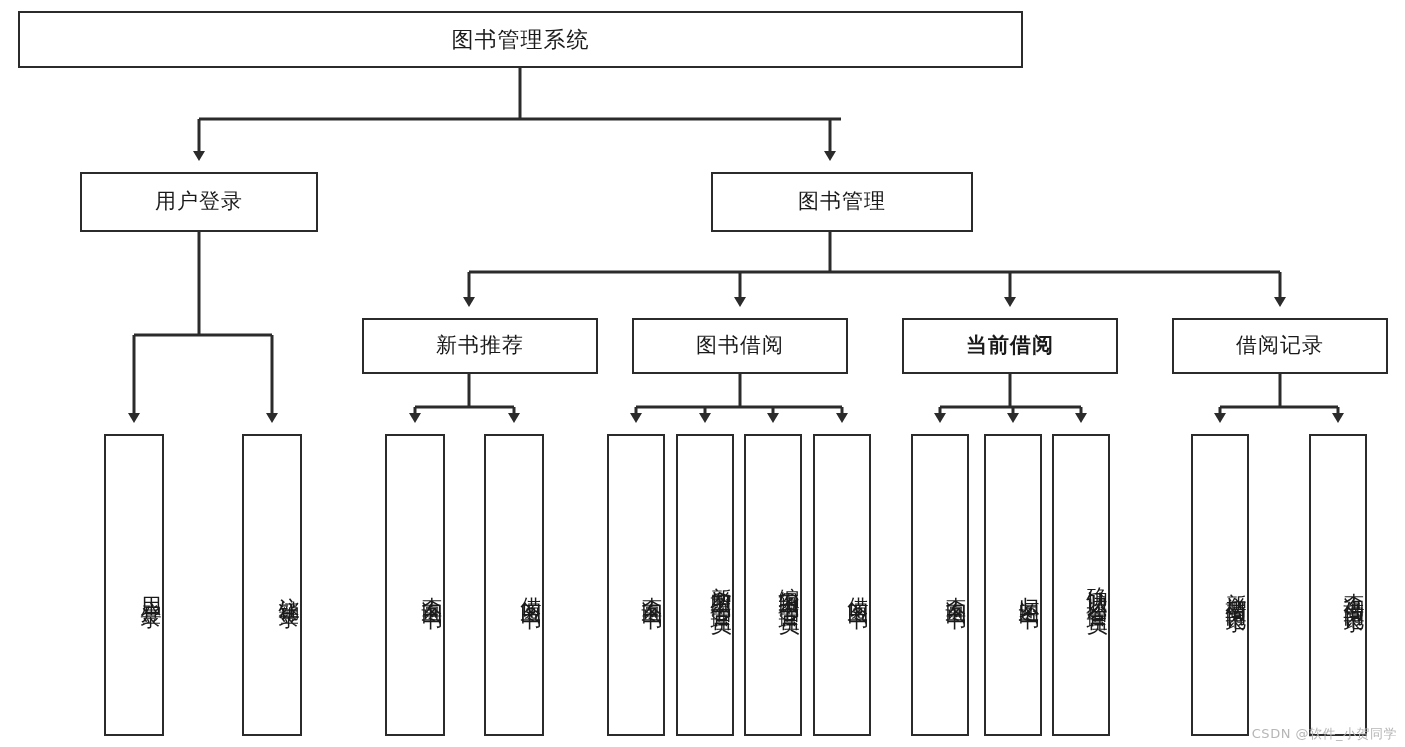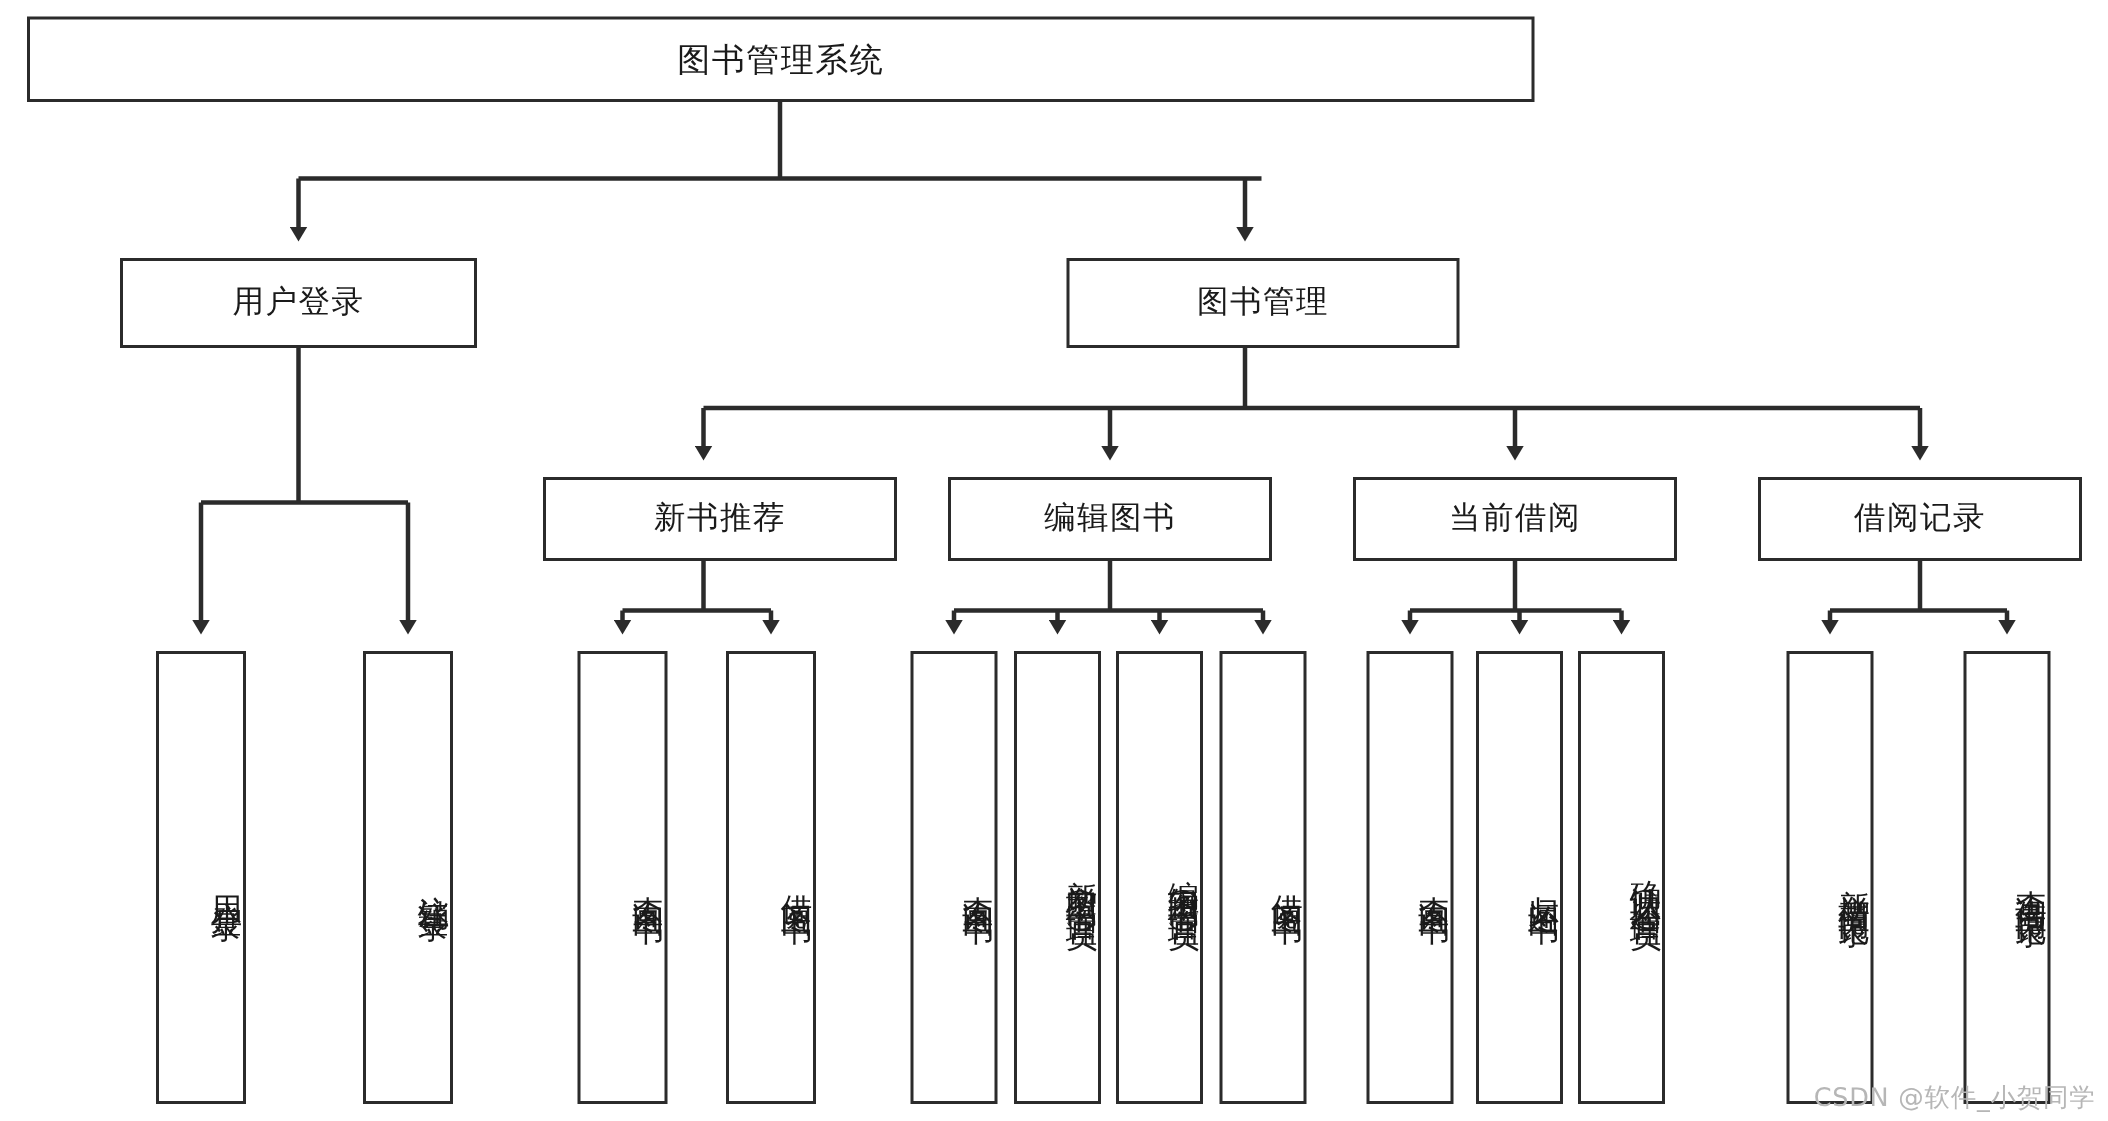--- a/index.html
+++ b/index.html
@@ -56,21 +56,21 @@
     padding-top: 6px;
     white-space: nowrap;
   }
   .node-v.vcenter {
     justify-content: center;
   }
   .watermark {
     position: absolute;
     right: 8px;
     bottom: 4px;
-    font-size: 17px;
+    font-size: 13px;
     color: #b6b6b6;
     z-index: 5;
     white-space: nowrap;
     letter-spacing: 0.5px;
   }
 </style>
 </head>
 <body>
 
 <div id="canvas">
@@ -124,22 +124,22 @@
       <path d="M1338,407 L1338,414" marker-end="url(#arrow)"></path>
     </g>
   </svg>
 
   <div class="node node-root" id="node-root" style="left: 18px; top: 11px; width: 1005px; height: 57px;">图书管理系统</div>
 
   <div class="node node-h" id="node-l2-0" style="left: 80px; top: 172px; width: 238px; height: 60px;">用户登录</div>
   <div class="node node-h" id="node-l2-1" style="left: 711px; top: 172px; width: 262px; height: 60px;">图书管理</div>
 
   <div class="node node-h" id="node-l3-0" style="left: 362px; top: 318px; width: 236px; height: 56px;">新书推荐</div>
-  <div class="node node-h" id="node-l3-1" style="left: 632px; top: 318px; width: 216px; height: 56px;">编辑图书</div>
-  <div class="node node-h" id="node-l3-2" style="left: 902px; top: 318px; width: 216px; height: 56px;">当前借阅</div>
+  <div class="node node-h" id="node-l3-1" style="left: 632px; top: 318px; width: 216px; height: 56px;">图书借阅</div>
+  <div class="node node-h" id="node-l3-2" style="left: 902px; top: 318px; width: 216px; height: 56px; font-weight: bold;">当前借阅</div>
   <div class="node node-h" id="node-l3-3" style="left: 1172px; top: 318px; width: 216px; height: 56px;">借阅记录</div>
 
   <div class="node node-v vcenter" id="leaf-0" style="left: 104px; top: 434px; width: 60px; height: 302px;">用户登录</div>
   <div class="node node-v vcenter" id="leaf-1" style="left: 242px; top: 434px; width: 60px; height: 302px;">注销登录</div>
   <div class="node node-v vcenter" id="leaf-2" style="left: 385px; top: 434px; width: 60px; height: 302px;">查询图书</div>
   <div class="node node-v vcenter" id="leaf-3" style="left: 484px; top: 434px; width: 60px; height: 302px;">借阅图书</div>
   <div class="node node-v vcenter" id="leaf-4" style="left: 607px; top: 434px; width: 58px; height: 302px;">查询图书</div>
   <div class="node node-v" id="leaf-5" style="left: 676px; top: 434px; width: 58px; height: 302px;">新增图书（管理员）</div>
   <div class="node node-v" id="leaf-6" style="left: 744px; top: 434px; width: 58px; height: 302px;">编辑图书（管理员）</div>
   <div class="node node-v vcenter" id="leaf-7" style="left: 813px; top: 434px; width: 58px; height: 302px;">借阅图书</div>

